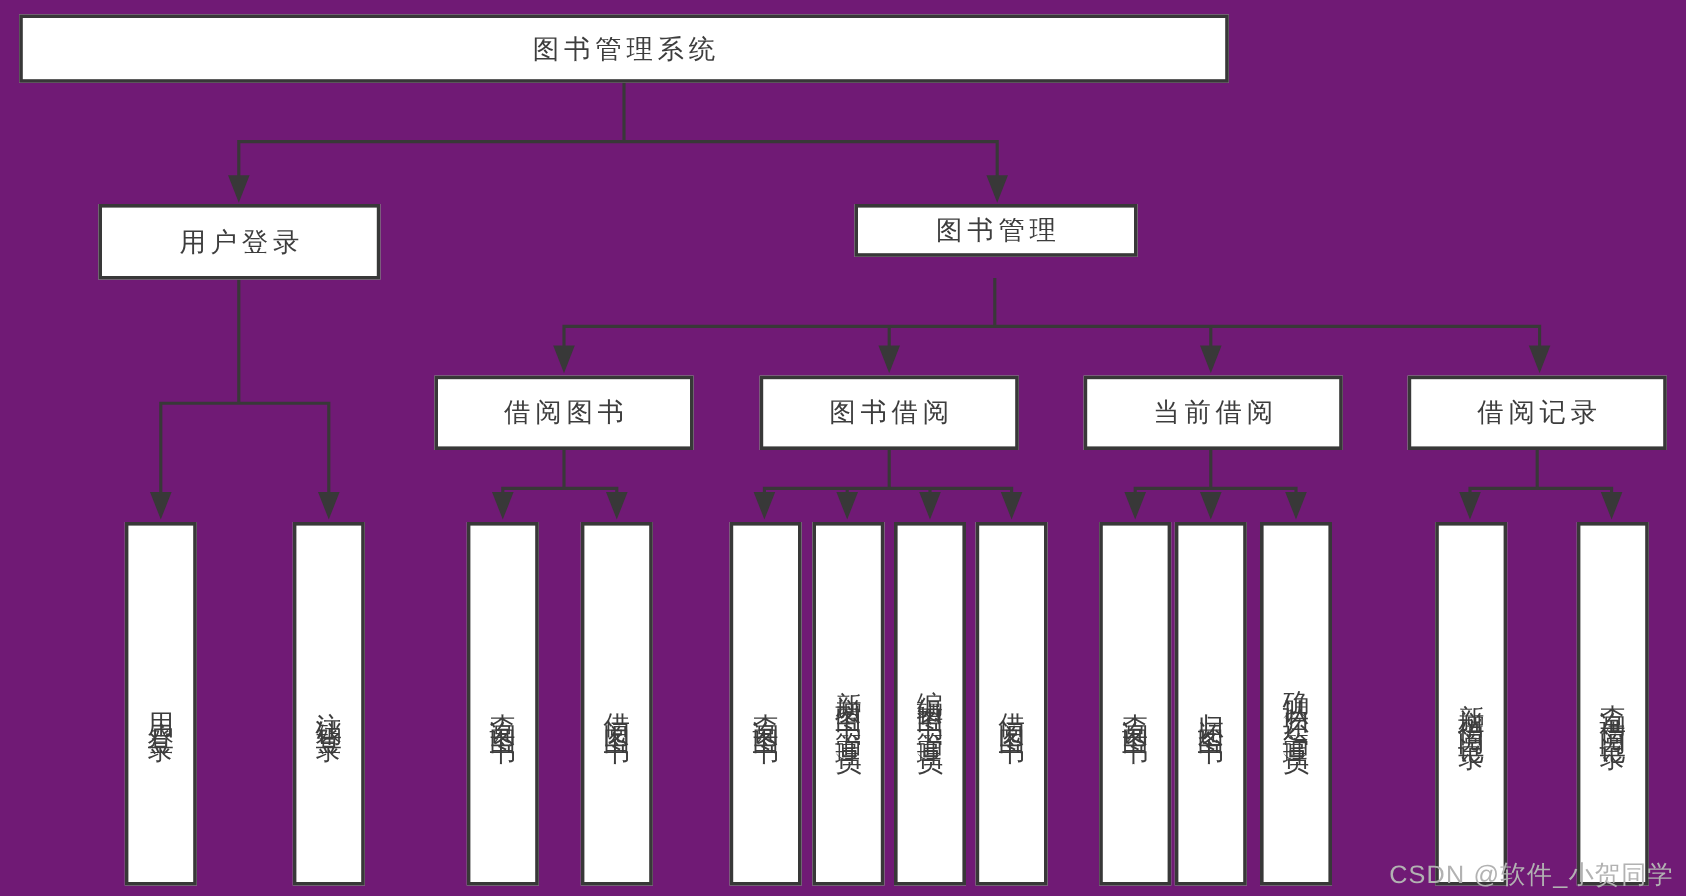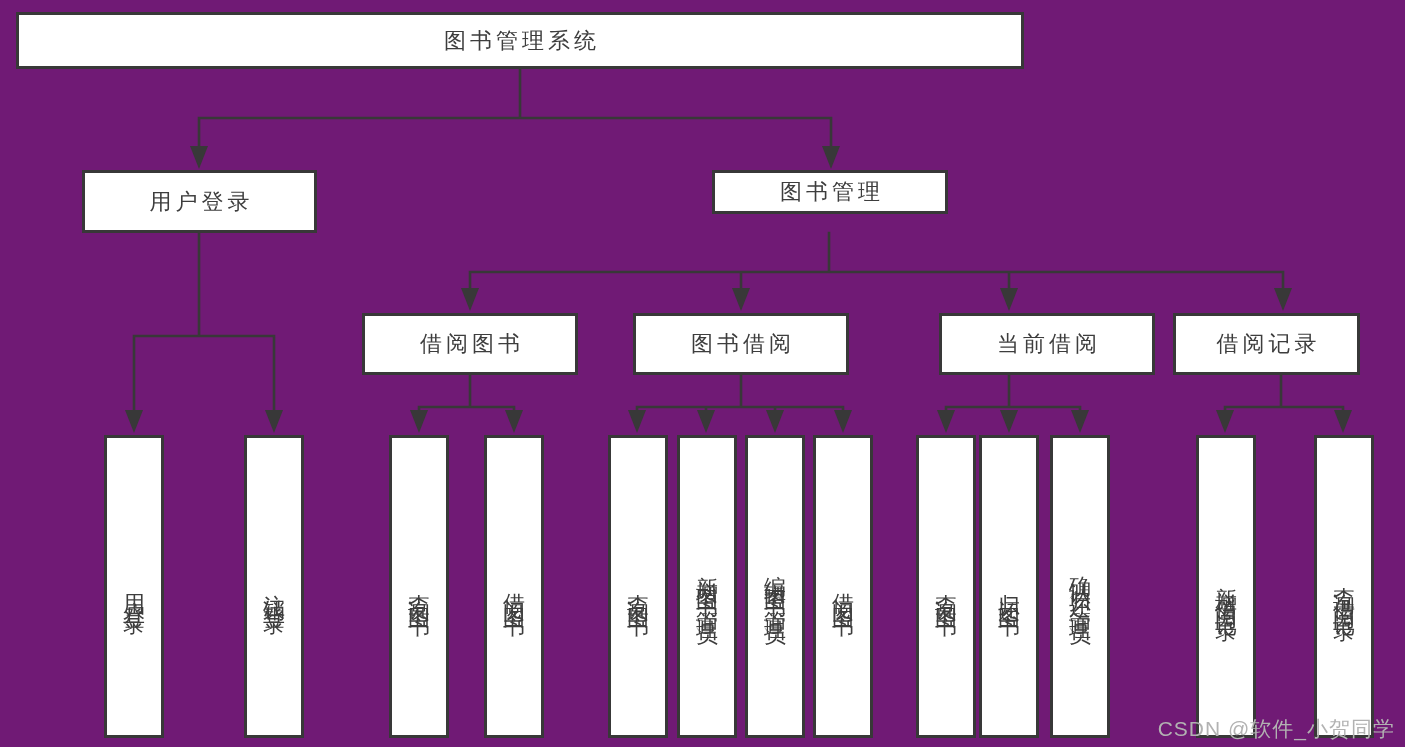--- a/index.html
+++ b/index.html
@@ -84,24 +84,24 @@
   <div class="node" style="left:712px;top:170px;width:236px;height:44px;">
     <span class="lbl">图书管理</span>
   </div>
 
   <div class="node" style="left:362px;top:313px;width:216px;height:62px;">
     <span class="lbl">借阅图书</span>
   </div>
   <div class="node" style="left:633px;top:313px;width:216px;height:62px;">
     <span class="lbl">图书借阅</span>
   </div>
-  <div class="node" style="left:903px;top:313px;width:216px;height:62px;margin-left:36px;">
+  <div class="node" style="left:903px;top:313px;width:216px;height:62px;">
     <span class="lbl">当前借阅</span>
   </div>
-  <div class="node" style="left:1173px;top:313px;width:187px;height:62px;">
+  <div class="node" style="left:1173px;top:313px;width:216px;height:62px;">
     <span class="lbl">借阅记录</span>
   </div>
 
   <div class="vnode" style="left:104px;top:435px;width:60px;height:303px;">
     <span class="vlbl">用户登录</span>
   </div>
   <div class="vnode" style="left:244px;top:435px;width:60px;height:303px;">
     <span class="vlbl">注销登录</span>
   </div>
 

